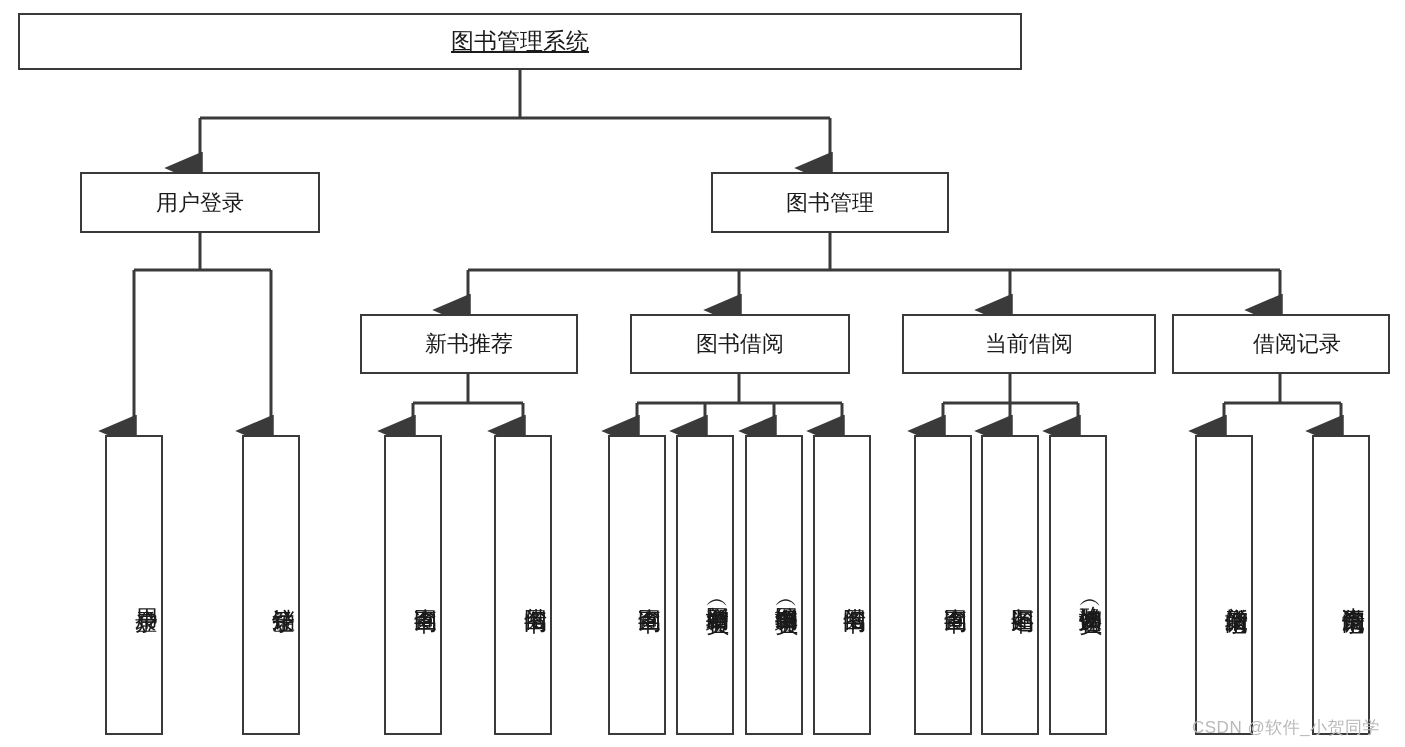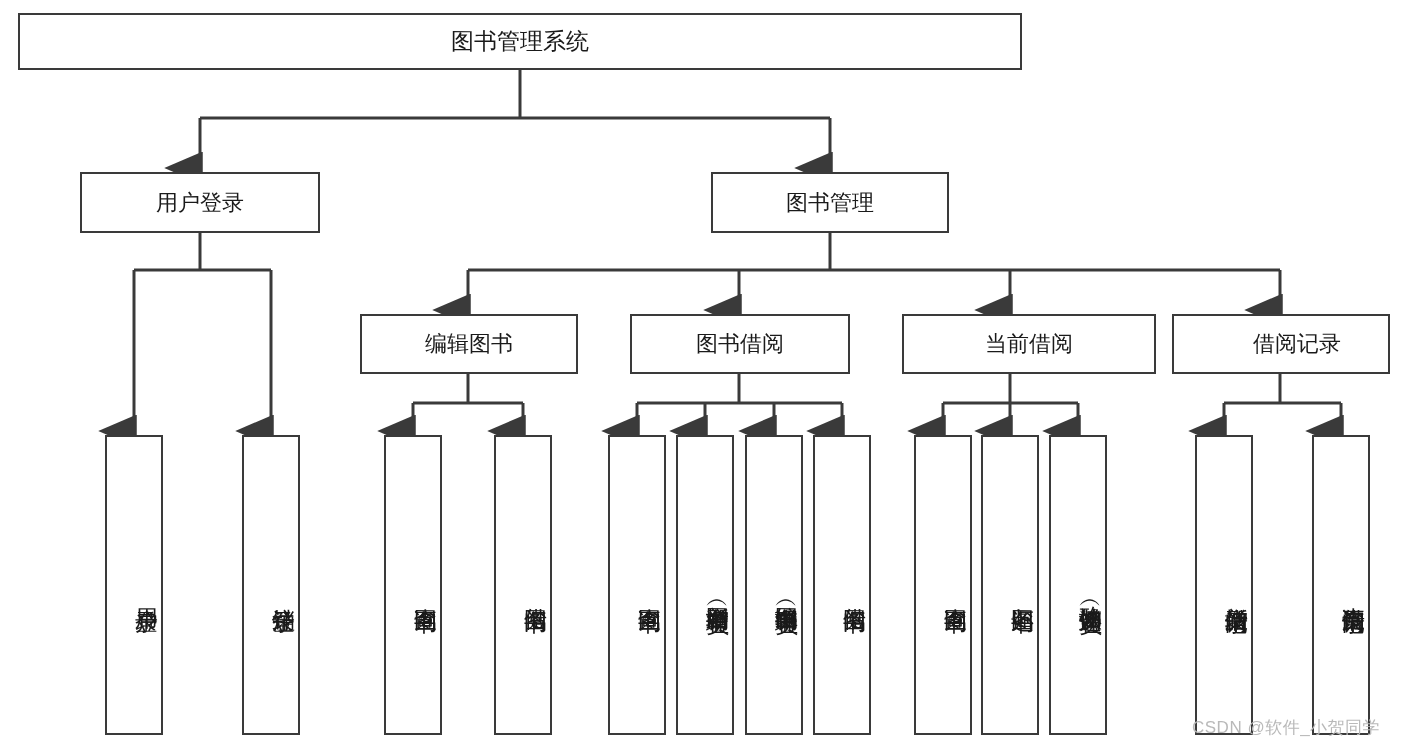--- a/index.html
+++ b/index.html
@@ -121,33 +121,33 @@
       <path d="M 1010 403 L 1010 431" marker-end="url(#arrowdn)"></path>
       <path d="M 1078 403 L 1078 431" marker-end="url(#arrowdn)"></path>
 
       <path d="M 1280 374 L 1280 403"></path>
       <path d="M 1224 403 L 1341 403"></path>
       <path d="M 1224 403 L 1224 431" marker-end="url(#arrowdn)"></path>
       <path d="M 1341 403 L 1341 431" marker-end="url(#arrowdn)"></path>
     </g>
   </svg>
 
-  <div class="node node-root" style="left:18px; top:13px; width:1004px; height:57px;">
+  <div class="node node-root" style="left:18px; top:13px; width:1004px; height:57px;text-decoration:underline;">
     <span class="label">图书管理系统</span>
   </div>
 
   <div class="node node-h" style="left:80px; top:172px; width:240px; height:61px;">
     <span class="label">用户登录</span>
   </div>
   <div class="node node-h" style="left:711px; top:172px; width:238px; height:61px;justify-content:center;">
     <span class="label">图书管理</span>
   </div>
 
   <div class="node node-h" style="left:360px; top:314px; width:218px; height:60px;">
-    <span class="label">编辑图书</span>
+    <span class="label">新书推荐</span>
   </div>
   <div class="node node-h" style="left:630px; top:314px; width:220px; height:60px;">
     <span class="label">图书借阅</span>
   </div>
   <div class="node node-h" style="left:902px; top:314px; width:254px; height:60px;">
     <span class="label">当前借阅</span>
   </div>
   <div class="node node-h" style="left:1172px; top:314px; width:218px; height:60px;padding-left:32px;">
     <span class="label">借阅记录</span>
   </div>

